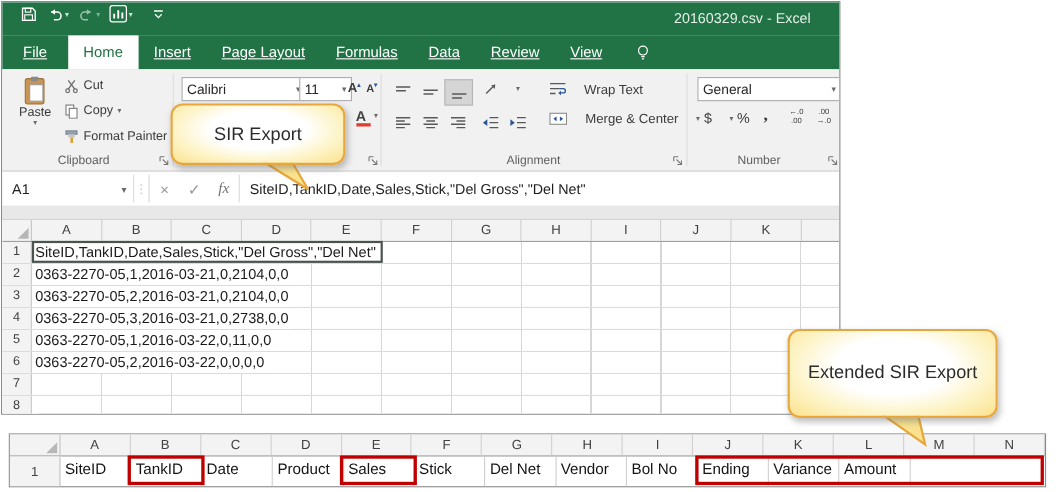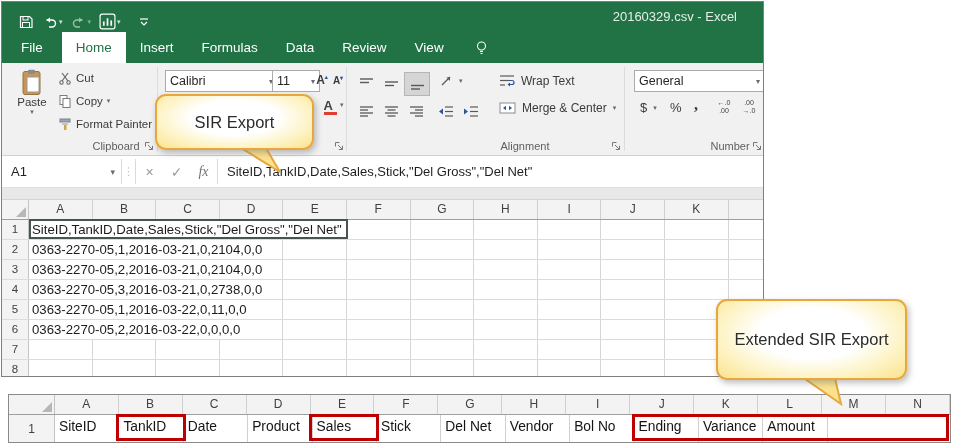--- a/index.html
+++ b/index.html
@@ -5,47 +5,47 @@
   html,body{margin:0;padding:0;}
   body{width:964px;height:447px;position:relative;background:#fff;
        font-family:"Liberation Sans",sans-serif;overflow:hidden;}
   svg{display:block;}
 
   
   .xlwin{position:absolute;left:1px;top:1px;width:761px;height:374px;
          border:1px solid #7f7f7f;background:#fff;overflow:hidden;}
 
   
-  .tbar{height:30px;background:#217346;position:relative;display:flex;align-items:flex-end;}
+  .tbar{height:30px;background:#217346;position:relative;display:flex;align-items:flex-start;}
   .qat{display:flex;align-items:center;gap:4px;padding-left:14px;}
   .qbtn{display:flex;align-items:center;gap:1px;padding:2px;}
   .mini-dd{font-size:7px;color:#cfe3d6;}
   .wtitle{position:absolute;right:26px;top:7px;font-size:13px;color:#e4efe8;}
 
   
-  .tabs{height:31px;background:#217346;display:flex;align-items:stretch;color:#fff;font-size:13.5px;}
+  .tabs{height:31px;background:#217346;display:flex;align-items:stretch;color:#fff;font-size:13.5px;text-decoration:underline;}
   .tab{display:flex;align-items:center;padding:12px 14px;cursor:default;}
   .tab.file{padding:0 19px;}
   .tab.active{background:#fff;color:#217346;}
   .tellme{display:flex;align-items:center;gap:7px;margin-left:16px;font-size:13.5px;color:#fff;}
 
   
   .ribbon{height:92px;background:#f1f1f1;border-bottom:1px solid #d0d0d0;position:relative;
           font-size:12px;color:#3b3b3b;overflow:hidden;}
   .gdiv{position:absolute;top:4px;bottom:4px;width:1px;background:#dcdcdc;}
-  .grplabel{position:absolute;bottom:3px;font-size:11px;color:#5f5f5f;text-align:center;margin-left:40px;}
+  .grplabel{position:absolute;bottom:3px;font-size:11px;color:#5f5f5f;text-align:center;}
   .launcher{position:absolute;bottom:4px;}
   .bigbtn{position:absolute;text-align:center;font-size:11.5px;color:#3b3b3b;}
   .smbtn{position:absolute;display:flex;align-items:center;gap:4px;font-size:11.5px;color:#3b3b3b;}
   .combo{position:absolute;height:20px;background:#fff;border:1px solid #ababab;
          display:flex;align-items:center;font-size:12.5px;padding:0 4px;color:#262626;}
   .combo .dd{margin-left:auto;font-size:8px;color:#6a6a6a;padding-left:4px;}
   .ibtn{position:absolute;width:24px;height:22px;display:flex;align-items:center;justify-content:center;}
   .ibtn.active{background:#d5d5d5;border:1px solid #b5b5b5;}
-  .lblbtn{position:absolute;display:flex;align-items:center;gap:6px;font-size:12px;color:#3b3b3b;}
+  .lblbtn{position:absolute;display:flex;align-items:center;gap:16px;font-size:12px;color:#3b3b3b;}
   .fontcolorA{font-size:13px;font-weight:bold;color:#444;line-height:11px;}
   .redbar{width:13px;height:3px;background:#e03c31;margin-top:1px;}
   .decbtn{position:absolute;width:24px;text-align:center;font-size:7px;line-height:8px;color:#3f3f3f;}
 
   
   .frow{height:31px;background:#fff;border-bottom:1px solid #e0e0e0;display:flex;align-items:stretch;}
   .namebox{width:110px;display:flex;align-items:center;padding-left:9px;font-size:13px;color:#222;}
   .namebox .dd{margin-left:auto;margin-right:6px;font-size:9px;color:#6a6a6a;}
   .vsep{width:1px;background:#dadada;margin:3px 0;}
   .dots{width:13px;display:flex;align-items:center;justify-content:center;color:#c4c4c4;font-size:11px;}
@@ -144,20 +144,21 @@
         </svg>
       </span>
     </div>
     <div class="wtitle">20160329.csv - Excel</div>
   </div>
 
   <div class="tabs">
     <div class="tab file">File</div>
     <div class="tab active">Home</div>
     <div class="tab">Insert</div>
+    <div class="tab">Page Layout</div>
     <div class="tab">Formulas</div>
     <div class="tab">Data</div>
     <div class="tab">Review</div>
     <div class="tab">View</div>
     <div class="tellme">
       <svg width="15" height="16" viewBox="0 0 15 16">
         <circle cx="7.5" cy="6" r="4" fill="none" stroke="#fff" stroke-width="1.1"></circle>
         <line x1="6" y1="11.5" x2="9" y2="11.5" stroke="#fff" stroke-width="1.1"></line>
         <line x1="6.5" y1="13.5" x2="8.5" y2="13.5" stroke="#fff" stroke-width="1.1"></line>
       </svg>

